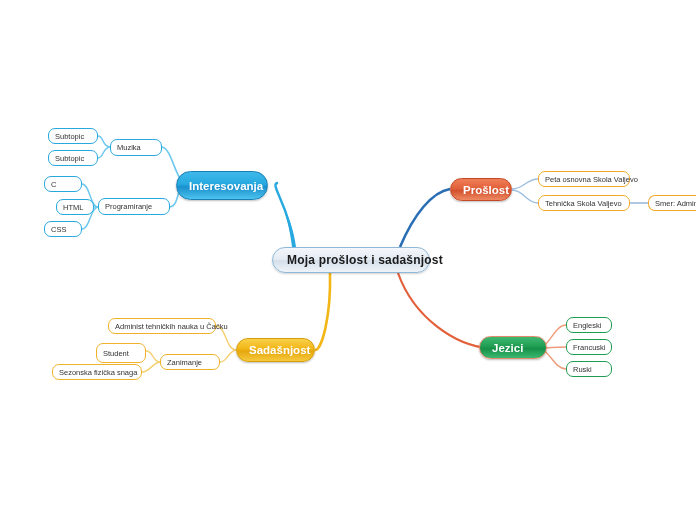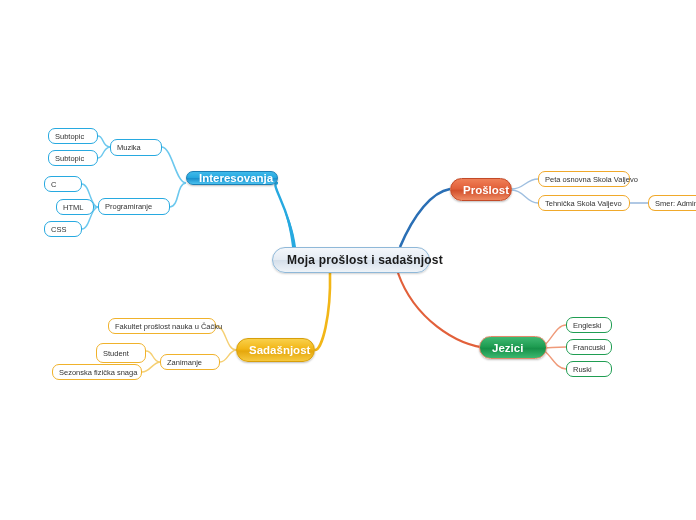--- a/index.html
+++ b/index.html
@@ -79,21 +79,21 @@
 
     <path d="M537,348 C550,348 554,325 566,325" fill="none" stroke="#ef9a79" stroke-width="1.4"></path>
     <path d="M537,348 C550,348 554,347 566,347" fill="none" stroke="#ef9a79" stroke-width="1.4"></path>
     <path d="M537,348 C550,349 554,369 566,369" fill="none" stroke="#ef9a79" stroke-width="1.4"></path>
   </svg>
 
   <div class="node root" style="left:272px;top:247px;width:158px;height:26px;">
     <span>Moja prošlost i sadašnjost</span>
   </div>
 
-  <div class="node l1 blue" style="left:186px;top:171px;width:92px;height:14px;border-radius:10px;">
+  <div class="node l1 blue" style="left:176px;top:171px;width:92px;height:29px;">
     <span>Interesovanja</span>
   </div>
   <div class="node box blue" style="left:110px;top:139px;width:52px;height:17px;">
     <span>Muzika</span>
   </div>
   <div class="node box blue" style="left:48px;top:128px;width:50px;height:16px;">
     <span>Subtopic</span>
   </div>
   <div class="node box blue" style="left:48px;top:150px;width:50px;height:16px;">
     <span>Subtopic</span>
@@ -121,21 +121,21 @@
     <span>Tehnička Skola Valjevo</span>
   </div>
   <div class="node box orange clipped" style="left:648px;top:195px;width:60px;height:16px;justify-content:flex-start;">
     <span>Smer: Administ</span>
   </div>
 
   <div class="node l1 gold" style="left:236px;top:338px;width:79px;height:24px;">
     <span>Sadašnjost</span>
   </div>
   <div class="node box gold" style="left:108px;top:318px;width:108px;height:16px;">
-    <span>Fakultet prošlost nauka u Čačku</span>
+    <span>Administ tehničkih nauka u Čačku</span>
   </div>
   <div class="node box gold" style="left:160px;top:354px;width:60px;height:16px;">
     <span>Zanimanje</span>
   </div>
   <div class="node box gold" style="left:96px;top:343px;width:50px;height:20px;">
     <span>Student</span>
   </div>
   <div class="node box gold" style="left:52px;top:364px;width:90px;height:16px;">
     <span>Sezonska fizička snaga</span>
   </div>

